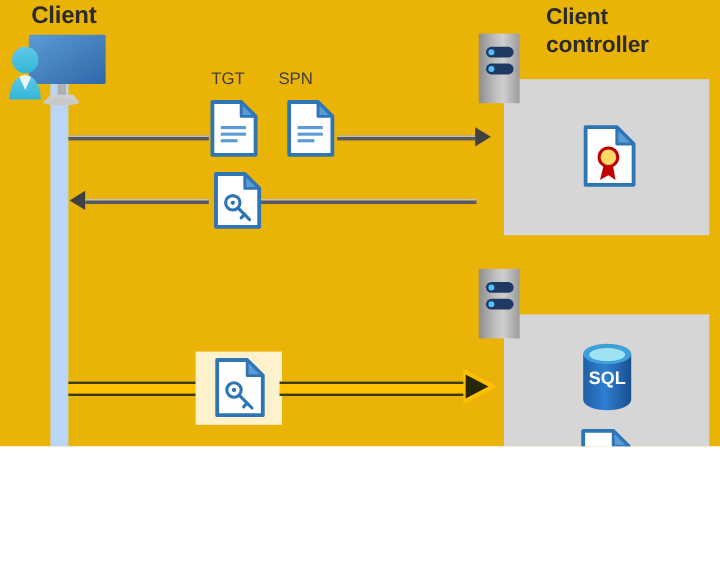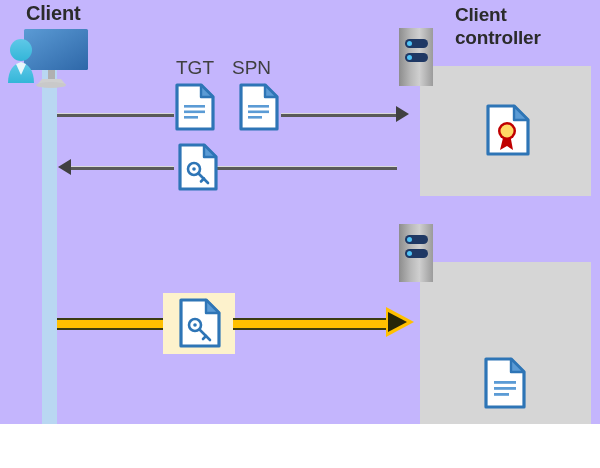--- a/index.html
+++ b/index.html
@@ -6,22 +6,22 @@
     margin: 0;
     padding: 0;
     background: #ffffff;
   }
   body {
     font-family: "Liberation Sans", sans-serif;
   }
   #diagram {
     position: relative;
     width: 600px;
-    height: 424px;
-    background: #c4b5fd;
+    height: 372px;
+    background: #eab308;
     overflow: hidden;
   }
   .abs { position: absolute; }
 
   
   .title {
     font-weight: bold;
     color: #2b2b2b;
     letter-spacing: -0.2px;
   }
@@ -109,21 +109,21 @@
   }
   #yellow-arrowhead { left: 386px; top: 307px; width: 28px; height: 30px; }
   #yellow-highlight {
     left: 163px; top: 293px;
     width: 72px; height: 61px;
     background: #fdf2cc;
   }
 
   
   .doc-label {
-    font-size: 19px;
+    font-size: 14px;
     color: #404040;
   }
   #tgt-label { left: 176px; top: 57px; }
   #spn-label { left: 232px; top: 57px; text-align: right; }
   #keytab-label {
     left: 420px; top: 418px;
     width: 171px;
     text-align: center;
     font-size: 20px;
     color: #3b3b3b;
@@ -255,20 +255,35 @@
       <path d="M27 2 L40 15 H27 Z" fill="#5b9bd5" stroke="#2e75b6" stroke-width="2.4" stroke-linejoin="round"></path>
       <g fill="none" stroke="#2e75b6" stroke-width="2.6" stroke-linecap="round">
         <circle cx="16" cy="27" r="6"></circle>
         <path d="M20.5 31.5 L31 42"></path>
         <path d="M27 38 L24 41"></path>
       </g>
       <circle cx="16" cy="27" r="1.8" fill="#2e75b6"></circle>
     </svg>
   </div>
 
+  <div class="abs" style="left:482px; top:286px;">
+    <svg width="48" height="56" viewBox="0 0 48 56" xmlns="http://www.w3.org/2000/svg">
+      <defs>
+        <linearGradient id="cylGrad" x1="0" y1="0" x2="1" y2="0">
+          <stop offset="0%" stop-color="#1f5fa8"></stop>
+          <stop offset="45%" stop-color="#2f7fd1"></stop>
+          <stop offset="100%" stop-color="#195090"></stop>
+        </linearGradient>
+      </defs>
+      <path d="M4 9 H44 V47 A20 9 0 0 1 4 47 Z" fill="url(#cylGrad)"></path>
+      <ellipse cx="24" cy="9" rx="20" ry="8.5" fill="#3f9fd8"></ellipse>
+      <ellipse cx="24" cy="9.5" rx="15" ry="5.5" fill="#9fe2f5"></ellipse>
+      <text x="24" y="34" font-family="'Liberation Sans', sans-serif" font-size="15" font-weight="bold" fill="#ffffff" text-anchor="middle">SQL</text>
+    </svg>
+  </div>
 
   <div class="abs" style="left:484px; top:357px;">
     <svg width="42" height="52" viewBox="0 0 42 52" xmlns="http://www.w3.org/2000/svg">
       <path d="M2 2 H27 L40 15 V50 H2 Z" fill="#ffffff" stroke="#2e75b6" stroke-width="3.2" stroke-linejoin="round"></path>
       <path d="M27 2 L40 15 H27 Z" fill="#5b9bd5" stroke="#2e75b6" stroke-width="2.4" stroke-linejoin="round"></path>
       <rect x="10" y="24" width="22" height="2.8" fill="#5b9bd5"></rect>
       <rect x="10" y="30" width="22" height="2.8" fill="#5b9bd5"></rect>
       <rect x="10" y="36" width="15" height="2.8" fill="#5b9bd5"></rect>
     </svg>
   </div>

